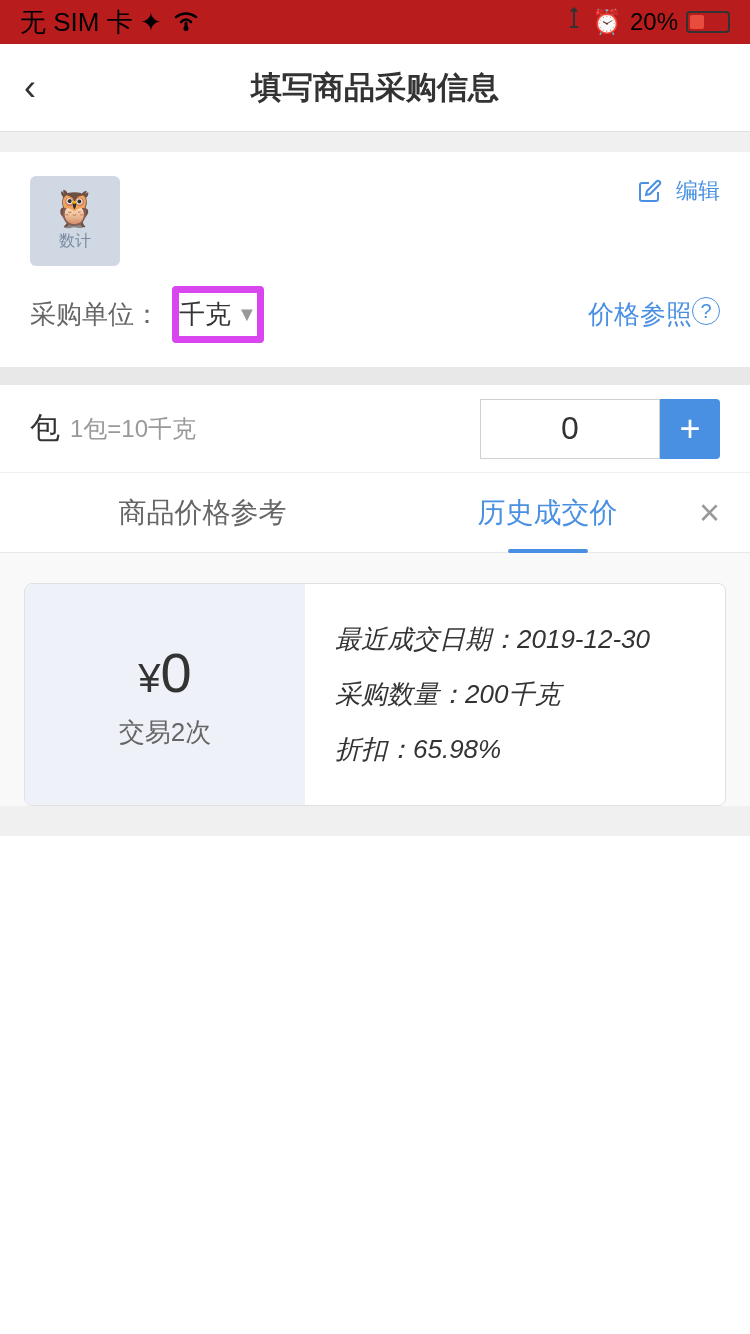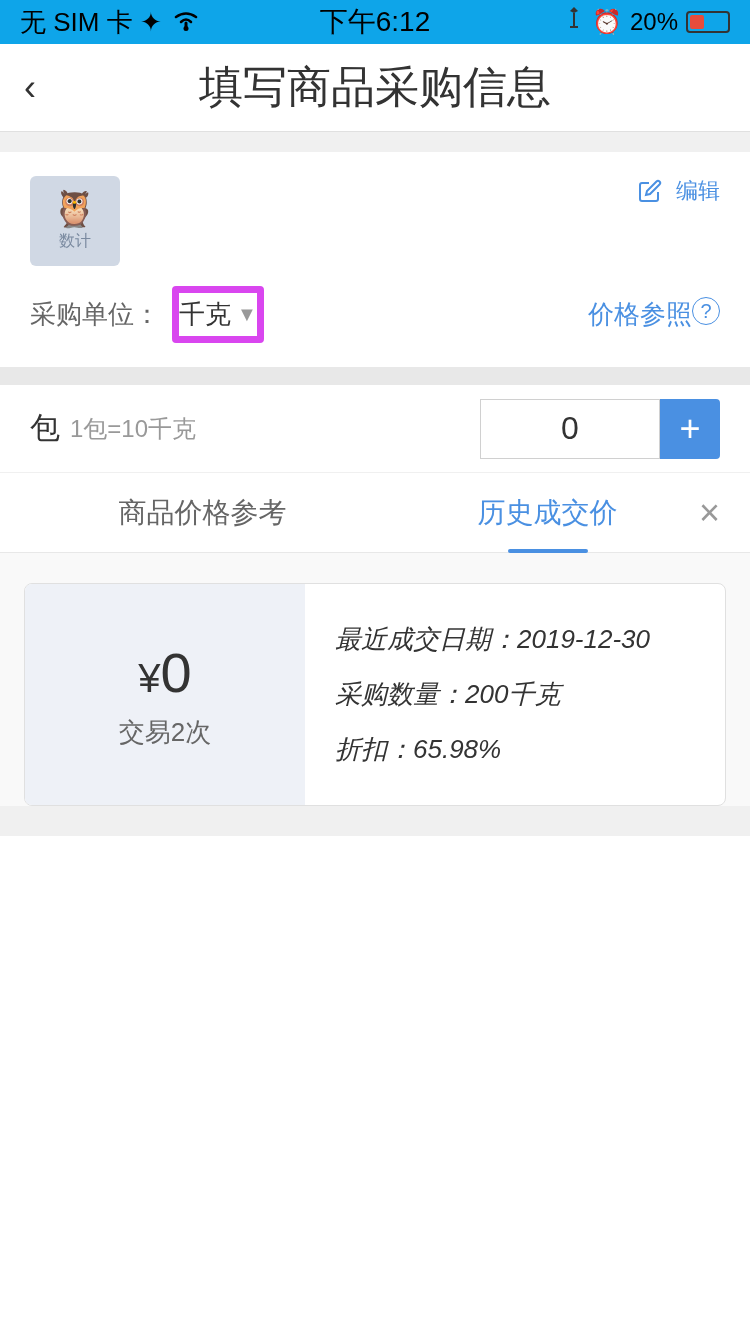--- a/index.html
+++ b/index.html
@@ -9,21 +9,21 @@
       min-height: 1334px;
       background: #f0f0f0;
       font-family: -apple-system, "PingFang SC", "Helvetica Neue", sans-serif;
       overflow-x: hidden;
     }
 
     
     .status-bar {
       width: 750px;
       height: 44px;
-      background: #0ea5e9;
+      background: #b91c1c;
       display: flex;
       align-items: center;
       justify-content: space-between;
       padding: 0 20px;
       font-size: 26px;
     }
     .status-left {
       display: flex;
       align-items: center;
       gap: 10px;
@@ -75,23 +75,23 @@
       border-bottom: 1px solid #e0e0e0;
     }
     .nav-back {
       position: absolute;
       left: 24px;
       font-size: 36px;
       color: #333;
       cursor: pointer;
     }
     .nav-title {
-      font-size: 44px;
-      color: #333;
-      font-weight: 400;
+      font-size: 31px;
+      color: #333;
+      font-weight: 700;
     }
 
     
     .product-card {
       background: #fff;
       margin-top: 20px;
       padding: 24px 30px;
     }
     .product-header {
       display: flex;
@@ -364,21 +364,20 @@
     <span>无 SIM 卡 ✦</span>
     <span>
       <svg width="28" height="22" viewBox="0 0 28 22">
         <path d="M14 18 Q14 14 14 14" stroke="#000" stroke-width="3" fill="none" stroke-linecap="round"></path>
         <path d="M9 13 Q14 8 19 13" stroke="#000" stroke-width="2.5" fill="none" stroke-linecap="round"></path>
         <path d="M4 8 Q14 1 24 8" stroke="#000" stroke-width="2.5" fill="none" stroke-linecap="round"></path>
         <circle cx="14" cy="19.5" r="2.5" fill="#000"></circle>
       </svg>
     </span>
   </div>
-  <div class="status-center">下午6:12</div>
   <div class="status-right">
     <span>
       <svg width="20" height="24" viewBox="0 0 20 24">
           <path d="M10 0 L14 4 L10 6 L6 4 Z" fill="#333"></path>
           <path d="M10 6 L10 20" stroke="#333" stroke-width="2"></path>
           <path d="M6 20 L14 20" stroke="#333" stroke-width="2"></path>
         </svg>
     </span>
     <span>⏰</span>
     <span>20%</span>

